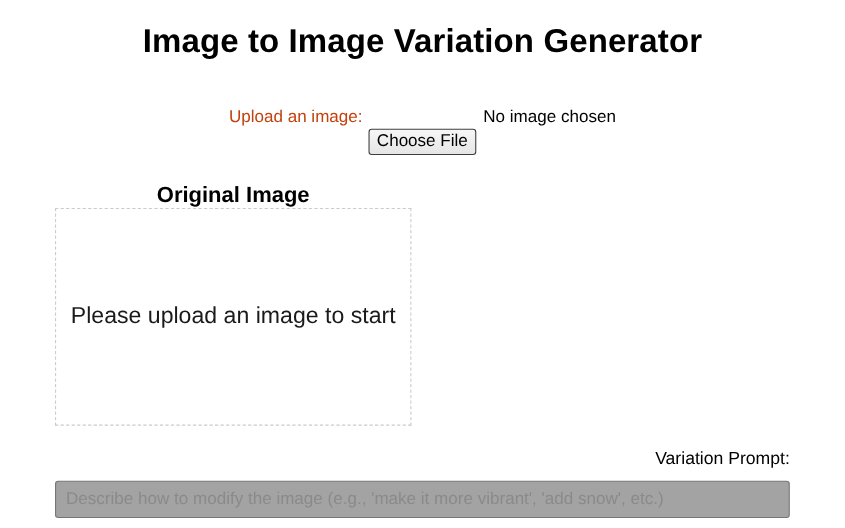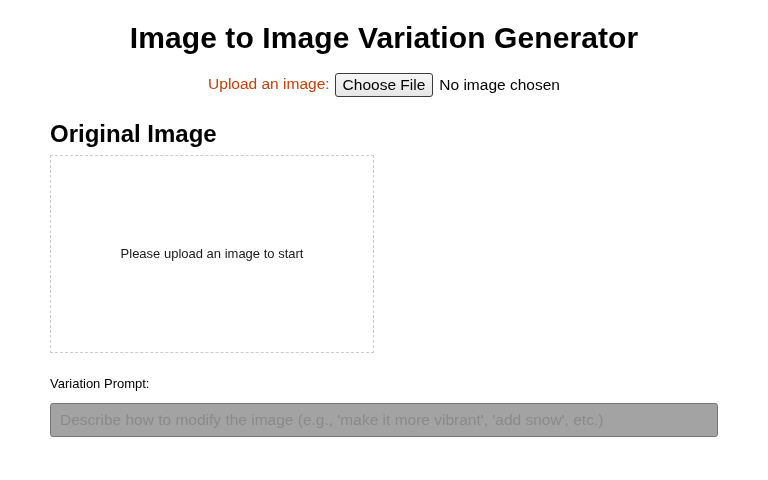--- a/index.html
+++ b/index.html
@@ -58,73 +58,74 @@
     vertical-align: middle;
     font-family: "Liberation Sans", sans-serif;
     font-size: 15.5px;
     line-height: 17px;
     padding: 2px 7px 3px 7px;
     border: 1px solid #3c3c3c;
     border-radius: 3px;
     background: linear-gradient(#f6f6f6, #e6e6e6);
     color: #000;
     cursor: default;
+    margin-top: 44px;
   }
   .file-status {
     display: inline-block;
     vertical-align: middle;
     margin-left: 6px;
     font-size: 15.5px;
     color: #000;
   }
 
   
   .panels {
     margin-top: 26px;
     display: flex;
     justify-content: center;
     gap: 20px;
   }
   .panel {
     width: 324px;
   }
   .panel-heading {
-    margin: 0 0 10px 0;
-    text-align: left;
-    font-size: 24px;
+    margin: 0 0 0 0;
+    text-align: center;
+    font-size: 20px;
     line-height: 22px;
     font-weight: bold;
     color: #000;
   }
   .dropzone {
     height: 198px;
     border: 1px dashed #cccccc;
     background: #ffffff;
     display: flex;
     align-items: center;
     justify-content: center;
     box-sizing: border-box;
   }
   .dropzone-text {
-    font-size: 13px;
+    font-size: 21px;
     line-height: 20px;
     color: #1a1a1a;
   }
 
   
   .prompt-section {
     margin-top: 21px;
     width: 668px;
     margin-left: auto;
     margin-right: auto;
   }
   .prompt-label {
     display: block;
-    text-align: left;
-    font-size: 13px;
+    text-align: right;
+    font-size: 16px;
     line-height: 20px;
     color: #000;
     margin-bottom: 9px;
   }
   .prompt-input {
     display: block;
     box-sizing: border-box;
     width: 668px;
     height: 34px;
     padding: 6px 9px;

